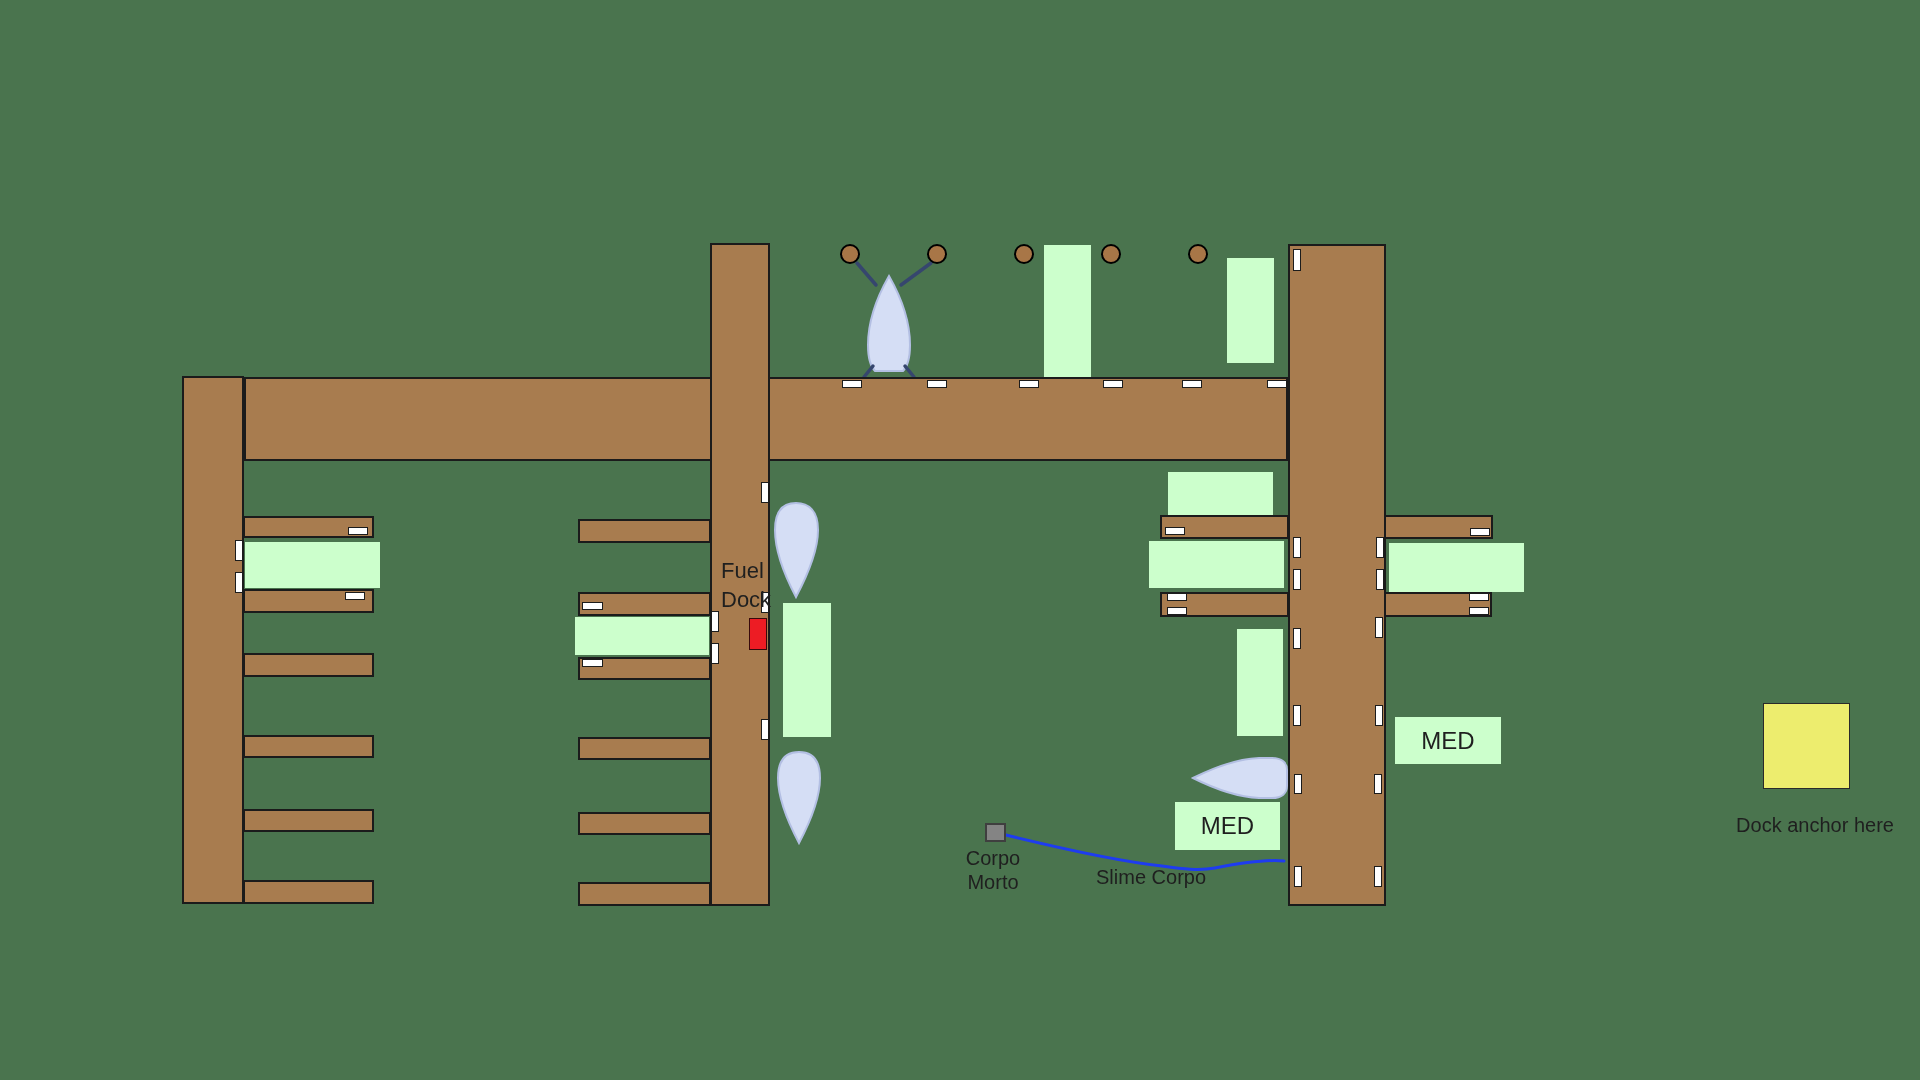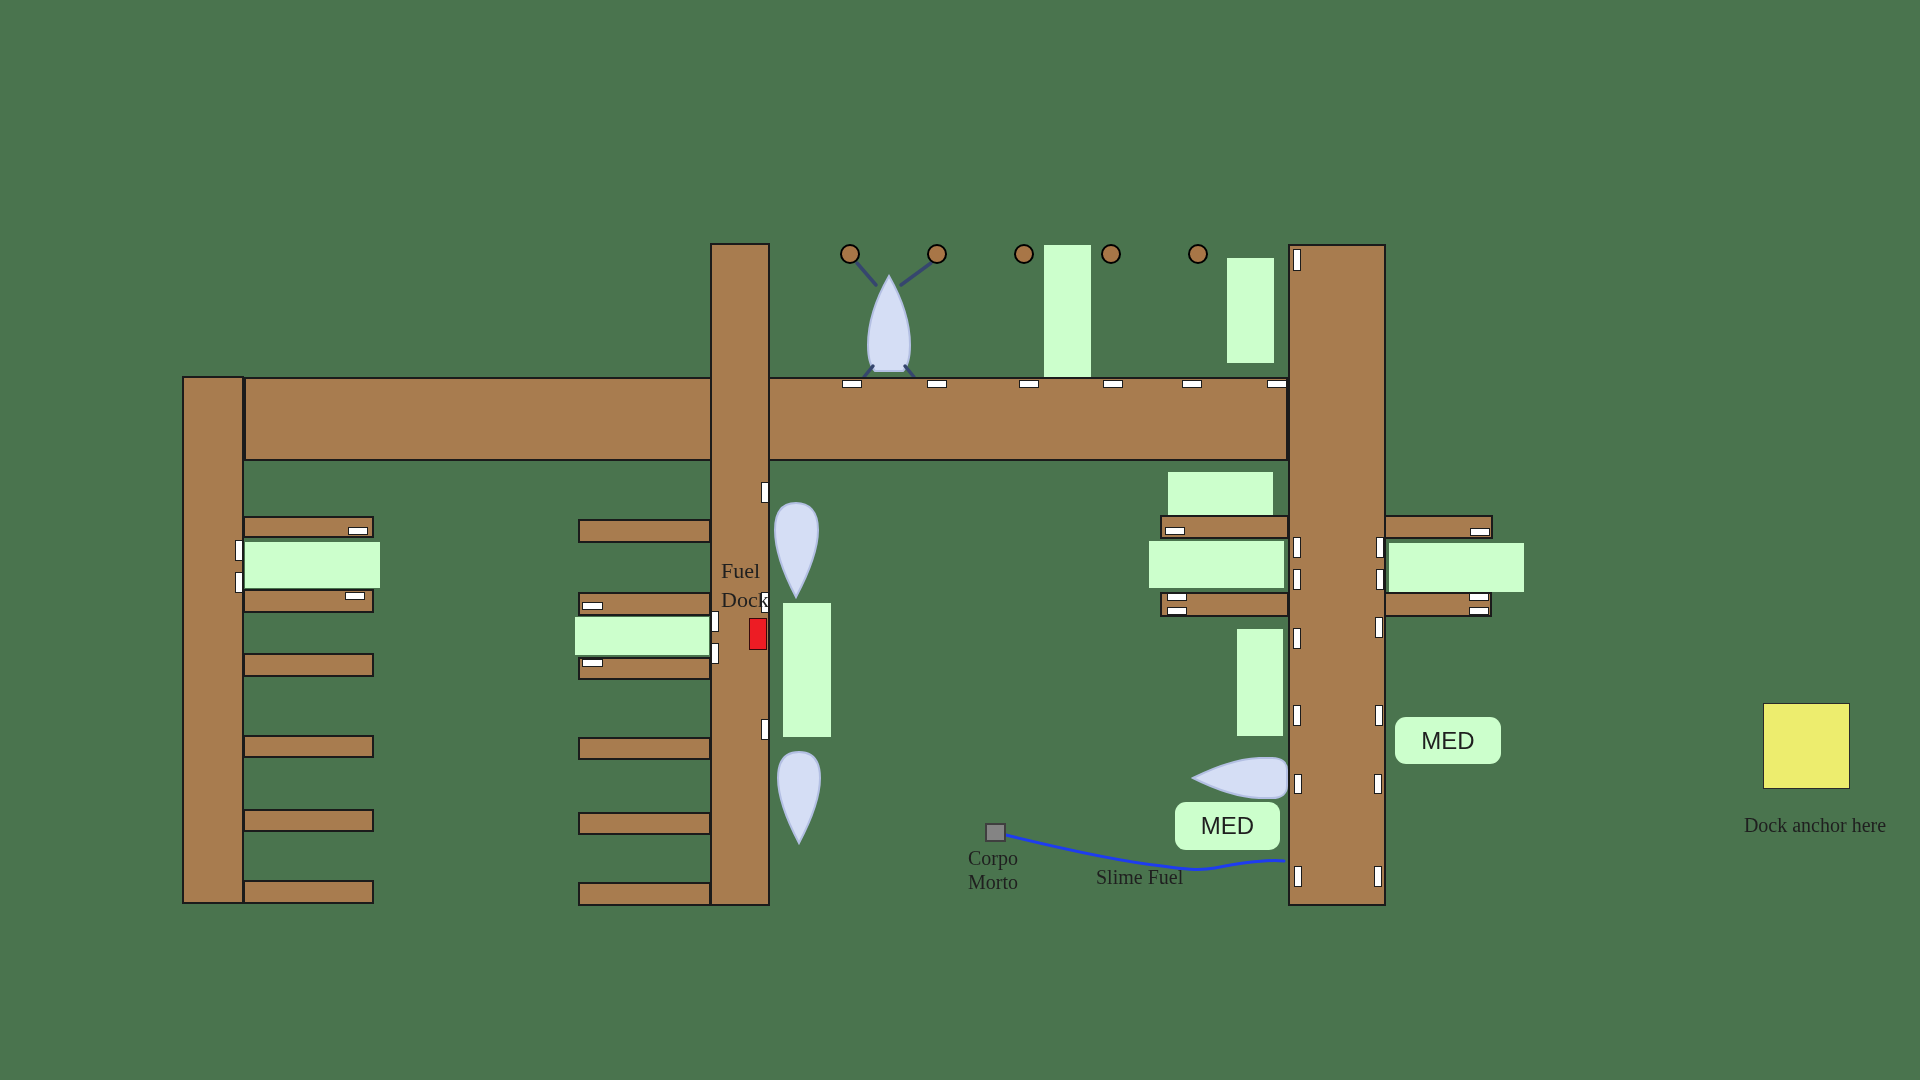--- a/index.html
+++ b/index.html
@@ -8,24 +8,24 @@
   .slip{position:absolute;background:var(--slip);z-index:1;}
   #overlay{position:absolute;left:0;top:0;z-index:2;}
   .dock{position:absolute;background:var(--dock);border:2px solid var(--dock_border);box-sizing:border-box;z-index:3;}
   .cleat{position:absolute;background:var(--cleat);border:1px solid var(--cleat_border);box-sizing:border-box;z-index:4;}
   .piling{position:absolute;background:var(--piling);border:2px solid var(--piling_border);border-radius:50%;box-sizing:border-box;z-index:5;}
   .marker{position:absolute;box-sizing:border-box;}
   #fuel-marker{left:749px;top:618px;width:18px;height:32px;background:var(--fuel_marker);border:1px solid #38090c;z-index:4;}
   #buoy{left:985px;top:823px;width:21px;height:19px;background:var(--buoy);border:2px solid var(--buoy_border);z-index:4;}
   #anchor-zone{left:1763px;top:703px;width:87px;height:86px;background:var(--anchor_zone);border:1px solid var(--anchor_zone_border);z-index:4;}
   .med-box{position:absolute;background:var(--slip);display:flex;align-items:center;justify-content:center;
-           font-size:24px;color:var(--text);z-index:1;border-radius:11px;}
+           font-size:24px;color:var(--text);z-index:1;}
   #med-left{left:1175px;top:802px;width:105px;height:48px;}
   #med-right{left:1395px;top:717px;width:106px;height:47px;}
-  .label{position:absolute;color:var(--text);z-index:6;font-family:Liberation Serif, serif;}
+  .label{position:absolute;color:var(--text);z-index:6;}
   #fuel-dock-label{left:721px;top:556px;font-size:22px;line-height:29px;white-space:pre-line;}
   #corpo-morto-label{left:952px;top:846px;width:82px;text-align:center;font-size:20px;line-height:24px;white-space:pre-line;}
   #slime-line-label{left:1096px;top:866px;font-size:20px;}
   #drop-anchor-label{left:1725px;top:814px;width:180px;text-align:center;font-size:20px;}
 </style>
 </head>
 <body>
 
 <div id="scene">
   <svg id="overlay" width="1920" height="1080" viewBox="0 0 1920 1080">
@@ -48,21 +48,21 @@
     <span>MED</span>
   </div>
   <div class="med-box" id="med-right">
     <span>MED</span>
   </div>
 
   <div class="label" id="fuel-dock-label">Fuel
 Dock</div>
   <div class="label" id="corpo-morto-label">Corpo
 Morto</div>
-  <div class="label" id="slime-line-label">Slime Fuel</div>
+  <div class="label" id="slime-line-label">Slime Corpo</div>
   <div class="label" id="drop-anchor-label">Dock anchor here</div>
 <div class="slip" style="left: 245px; top: 542px; width: 135px; height: 46px;"></div>
     <div class="slip" style="left: 575px; top: 617px; width: 134px; height: 38px;"></div>
     <div class="slip" style="left: 1044px; top: 245px; width: 47px; height: 132px;"></div>
     <div class="slip" style="left: 1227px; top: 258px; width: 47px; height: 105px;"></div>
     <div class="slip" style="left: 1168px; top: 472px; width: 105px; height: 44px;"></div>
     <div class="slip" style="left: 1149px; top: 541px; width: 135px; height: 47px;"></div>
     <div class="slip" style="left: 1237px; top: 629px; width: 46px; height: 107px;"></div>
     <div class="slip" style="left: 1389px; top: 543px; width: 135px; height: 49px;"></div>
     <div class="slip" style="left: 783px; top: 603px; width: 48px; height: 134px;"></div>

